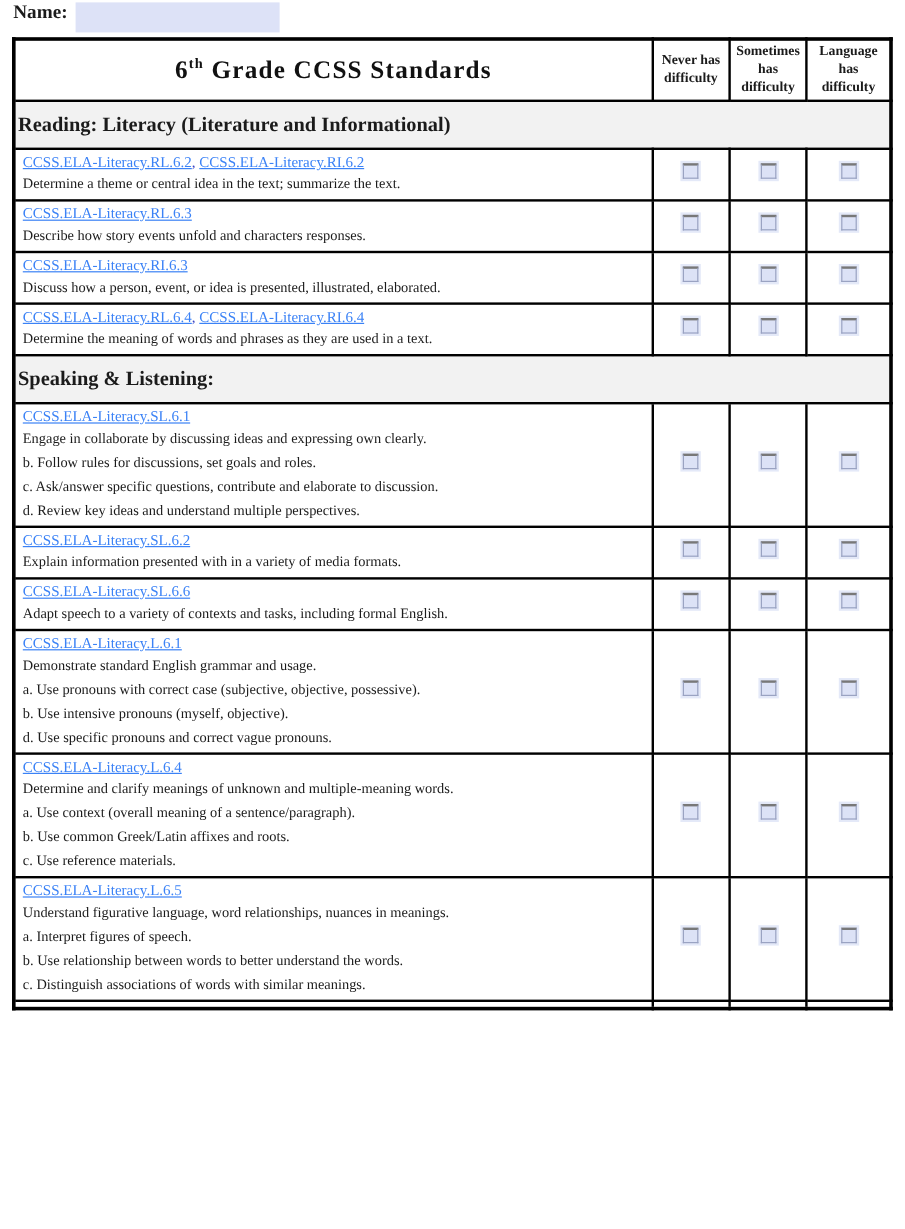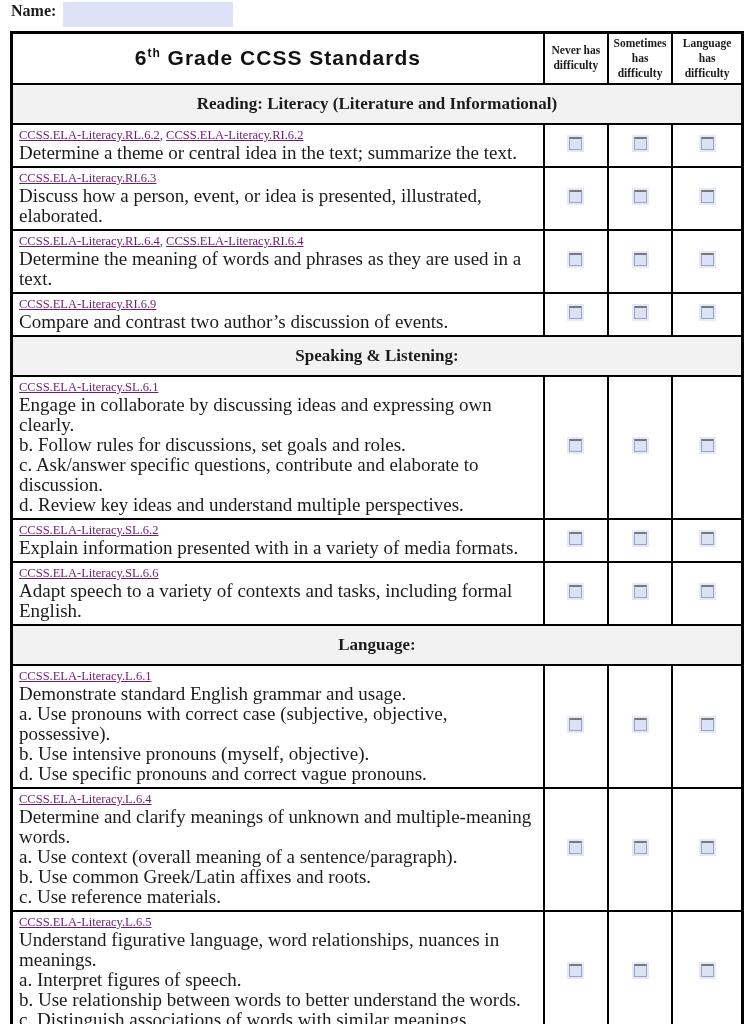--- a/index.html
+++ b/index.html
@@ -25,41 +25,41 @@
     border: 3px solid #000; table-layout: fixed;
   }
   col.c-main { width: 530px; }
   col.c-never { width: 64px; }
   col.c-some  { width: 64px; }
   col.c-usual { width: 70px; }
   table.standards th, table.standards td { border: 2px solid #000; }
 
   .title-cell {
     height: 42px; text-align: center; vertical-align: middle;
-    font-family: Liberation Sans, sans-serif;
+    font-family: Liberation Serif, serif;
     font-weight: bold; font-size: 21px; letter-spacing: 1px;
     color: #111;
   }
   .title-cell sup { font-size: 12px; }
 
   .col-head {
     font-weight: bold; font-size: 11.5px; line-height: 1.3;
     text-align: center; vertical-align: middle; padding: 2px 4px;
   }
 
   .section-row td {
-    background: #f2f2f2; text-align: center; vertical-align: middle;
+    background: #f2f2f2; text-align: left; vertical-align: middle;
     font-weight: bold; font-size: 17px; padding: 9px 2px;
   }
 
   .std-cell { padding: 1px 6px 3px 6px; vertical-align: top; }
   .code-line { font-size: 12.5px; line-height: 16px; padding-top: 1px; }
-  .std-link { color: #701a75; text-decoration: underline; cursor: pointer; }
+  .std-link { color: #3b82f6; text-decoration: underline; cursor: pointer; }
   .link-sep { color: #3b45c4; text-decoration: none; }
-  .desc-line { font-size: 19px; line-height: 20px; color: #1b1b1b; }
+  .desc-line { font-size: 12px; line-height: 20px; color: #1b1b1b; }
 
   .check-cell { text-align: center; vertical-align: middle; }
   .checkbox {
     display: inline-block; width: 13px; height: 13px;
     background: #dce2f6;
     border: 1px solid #9aa3c2;
     border-top: 2px solid #787878;
     box-shadow: 0 0 0 2px #e4e9f8;
     cursor: pointer;
   }
@@ -97,40 +97,40 @@
           <td class="std-cell">
             <div class="code-line"><a class="std-link">CCSS.ELA-Literacy.RL.6.2</a><span class="link-sep">, </span><a class="std-link">CCSS.ELA-Literacy.RI.6.2</a></div>
             <div class="desc-line">Determine a theme or central idea in the text; summarize the text.</div>
           </td>
           <td class="check-cell"><span class="checkbox"></span></td>
           <td class="check-cell"><span class="checkbox"></span></td>
           <td class="check-cell"><span class="checkbox"></span></td>
         </tr>
         <tr>
           <td class="std-cell">
+            <div class="code-line"><a class="std-link">CCSS.ELA-Literacy.RL.6.3</a></div>
+            <div class="desc-line">Describe how story events unfold and characters responses.</div>
+          </td>
+          <td class="check-cell"><span class="checkbox"></span></td>
+          <td class="check-cell"><span class="checkbox"></span></td>
+          <td class="check-cell"><span class="checkbox"></span></td>
+        </tr>
+        <tr>
+          <td class="std-cell">
             <div class="code-line"><a class="std-link">CCSS.ELA-Literacy.RI.6.3</a></div>
             <div class="desc-line">Discuss how a person, event, or idea is presented, illustrated, elaborated.</div>
           </td>
           <td class="check-cell"><span class="checkbox"></span></td>
           <td class="check-cell"><span class="checkbox"></span></td>
           <td class="check-cell"><span class="checkbox"></span></td>
         </tr>
         <tr>
           <td class="std-cell">
             <div class="code-line"><a class="std-link">CCSS.ELA-Literacy.RL.6.4</a><span class="link-sep">, </span><a class="std-link">CCSS.ELA-Literacy.RI.6.4</a></div>
             <div class="desc-line">Determine the meaning of words and phrases as they are used in a text.</div>
-          </td>
-          <td class="check-cell"><span class="checkbox"></span></td>
-          <td class="check-cell"><span class="checkbox"></span></td>
-          <td class="check-cell"><span class="checkbox"></span></td>
-        </tr>
-        <tr>
-          <td class="std-cell">
-            <div class="code-line"><a class="std-link">CCSS.ELA-Literacy.RI.6.9</a></div>
-            <div class="desc-line">Compare and contrast two author’s discussion of events.</div>
           </td>
           <td class="check-cell"><span class="checkbox"></span></td>
           <td class="check-cell"><span class="checkbox"></span></td>
           <td class="check-cell"><span class="checkbox"></span></td>
         </tr>
         <tr class="section-row">
           <td colspan="4">Speaking &amp; Listening:</td>
         </tr>
         <tr>
           <td class="std-cell">
@@ -155,23 +155,20 @@
         </tr>
         <tr>
           <td class="std-cell">
             <div class="code-line"><a class="std-link">CCSS.ELA-Literacy.SL.6.6</a></div>
             <div class="desc-line">Adapt speech to a variety of contexts and tasks, including formal English.</div>
           </td>
           <td class="check-cell"><span class="checkbox"></span></td>
           <td class="check-cell"><span class="checkbox"></span></td>
           <td class="check-cell"><span class="checkbox"></span></td>
         </tr>
-        <tr class="section-row">
-          <td colspan="4">Language:</td>
-        </tr>
         <tr>
           <td class="std-cell">
             <div class="code-line"><a class="std-link">CCSS.ELA-Literacy.L.6.1</a></div>
             <div class="desc-line">Demonstrate standard English grammar and usage.</div>
             <div class="desc-line">a. Use pronouns with correct case (subjective, objective, possessive).</div>
             <div class="desc-line">b. Use intensive pronouns (myself, objective).</div>
             <div class="desc-line">d. Use specific pronouns and correct vague pronouns.</div>
           </td>
           <td class="check-cell"><span class="checkbox"></span></td>
           <td class="check-cell"><span class="checkbox"></span></td>

